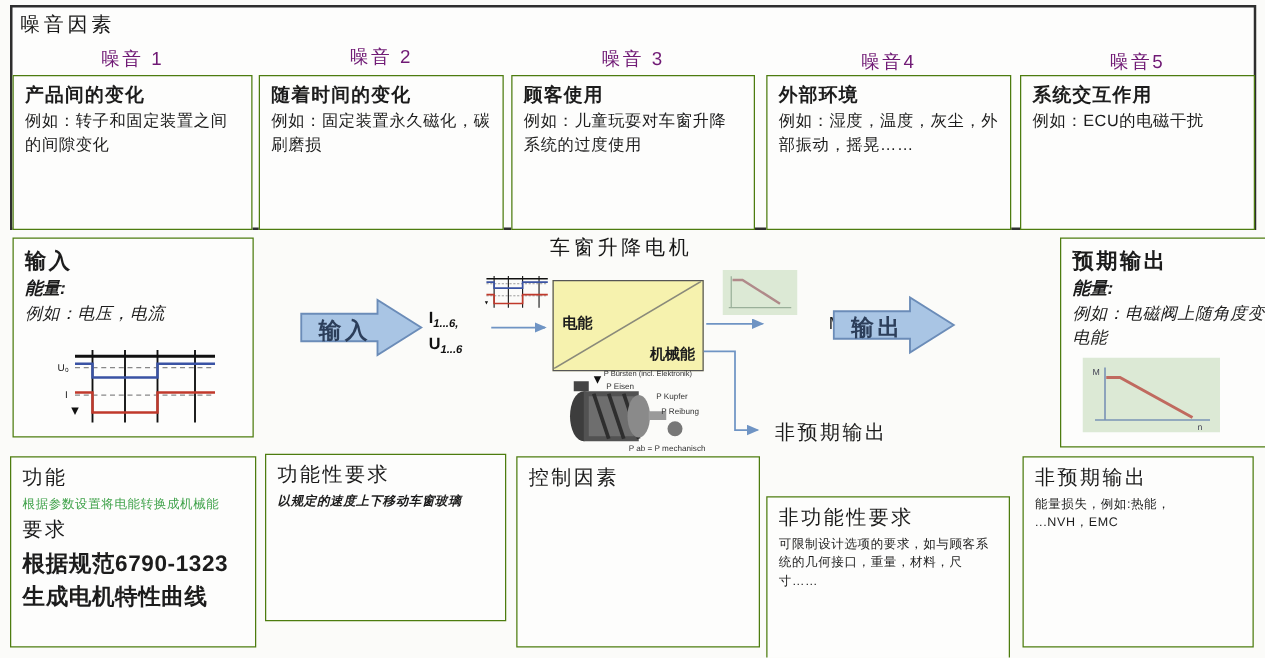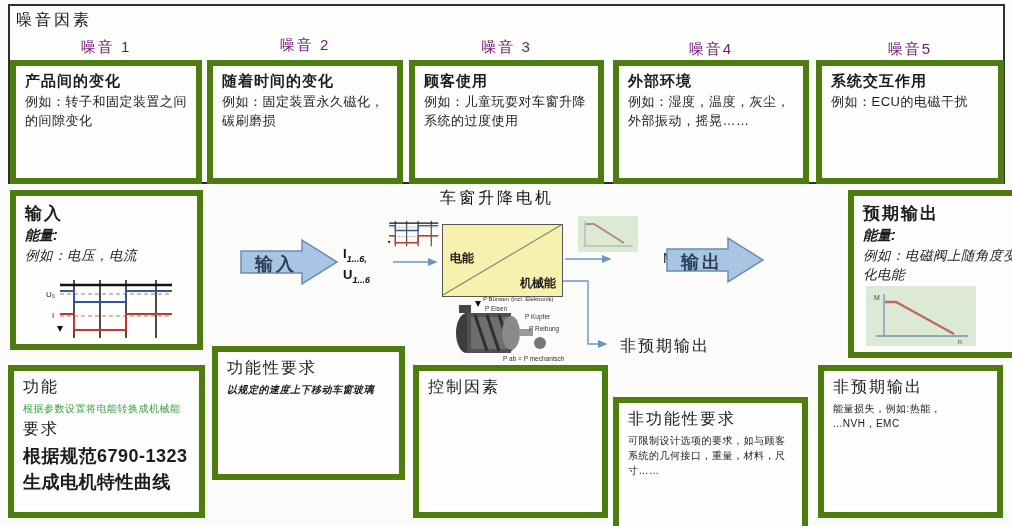--- a/index.html
+++ b/index.html
@@ -4,21 +4,21 @@
 <style>
   html,body{margin:0;padding:0;}
   body{
     width:1012px;height:526px;position:relative;
     background:#fbfbf9;
     font-family:"Liberation Sans","DejaVu Sans",sans-serif;
     color:#1c1c1c;overflow:hidden;
   }
   .abs{position:absolute;}
   .box{
-    position:absolute;border:6px solid #4d7c0f;background:#fdfdfc;
+    position:absolute;border:1px solid #4d7c0f;background:#fdfdfc;
     box-sizing:border-box;
   }
   .outer-box{position:absolute;border:2px solid #2e2e2e;box-sizing:border-box;background:#fdfdfc;}
   .page-title{font-size:16px;letter-spacing:3px;color:#181818;}
   .col-label{position:absolute;text-align:center;font-size:15px;letter-spacing:2px;color:#701a75;}
   .noise-title{font-size:15px;font-weight:600;letter-spacing:1px;margin:0 0 2px 0;}
   .noise-desc{font-size:13px;line-height:1.45;letter-spacing:0.5px;}
   .io-title{font-size:17px;font-weight:600;letter-spacing:2px;margin:0;}
   .io-sub{font-size:14px;font-weight:700;font-style:italic;margin:2px 0 0 0;}
   .io-ex{font-size:13.5px;font-style:italic;line-height:1.4;margin:2px 0 0 0;letter-spacing:0.5px;}
@@ -188,21 +188,21 @@
   <text x="92" y="58" font-size="7" fill="#445">n</text>
 </svg>
 
 <div class="box pad" style="left:8px;top:365px;width:197px;height:153px;">
   <div class="bottom-title">功能</div>
   <div class="box-text green-text">根据参数设置将电能转换成机械能</div>
   <div class="bottom-title" style="margin-top:3px;">要求</div>
   <div class="bold-text">根据规范6790-1323生成电机特性曲线</div>
 </div>
 
-<div class="box pad" style="left:212px;top:346px;width:193px;height:134px;">
+<div class="box pad" style="left:212px;top:363px;width:193px;height:134px;">
   <div class="bottom-title">功能性要求</div>
   <div class="box-text bold-italic">以规定的速度上下移动车窗玻璃</div>
 </div>
 
 <div class="box pad" style="left:413px;top:365px;width:195px;height:153px;">
   <div class="bottom-title">控制因素</div>
 </div>
 
 <div class="box pad" style="left:613px;top:365px;width:195px;height:153px;margin-top:32px;">
   <div class="bottom-title">非功能性要求</div>

